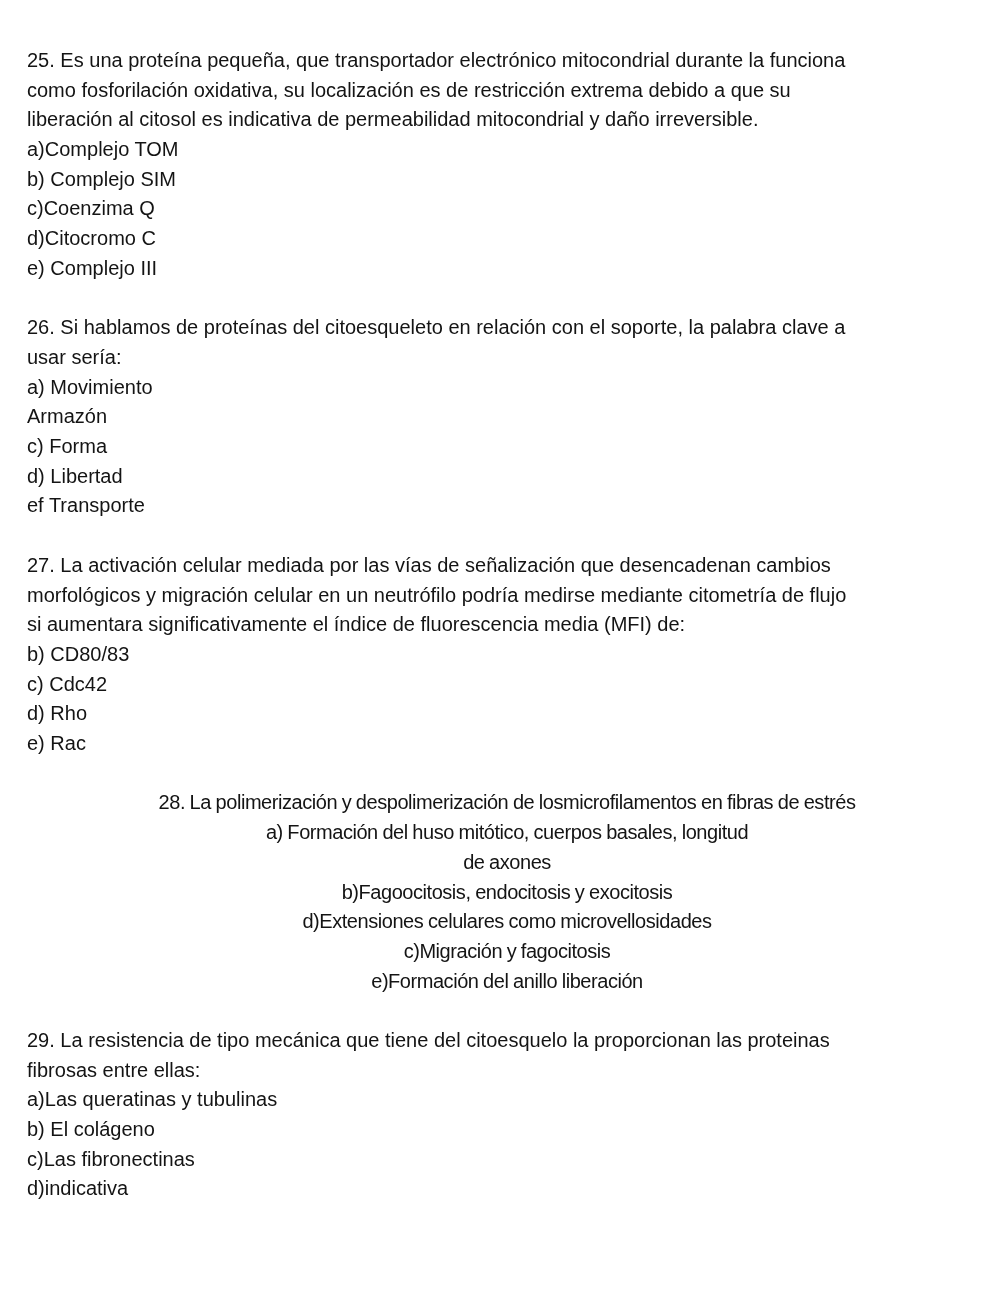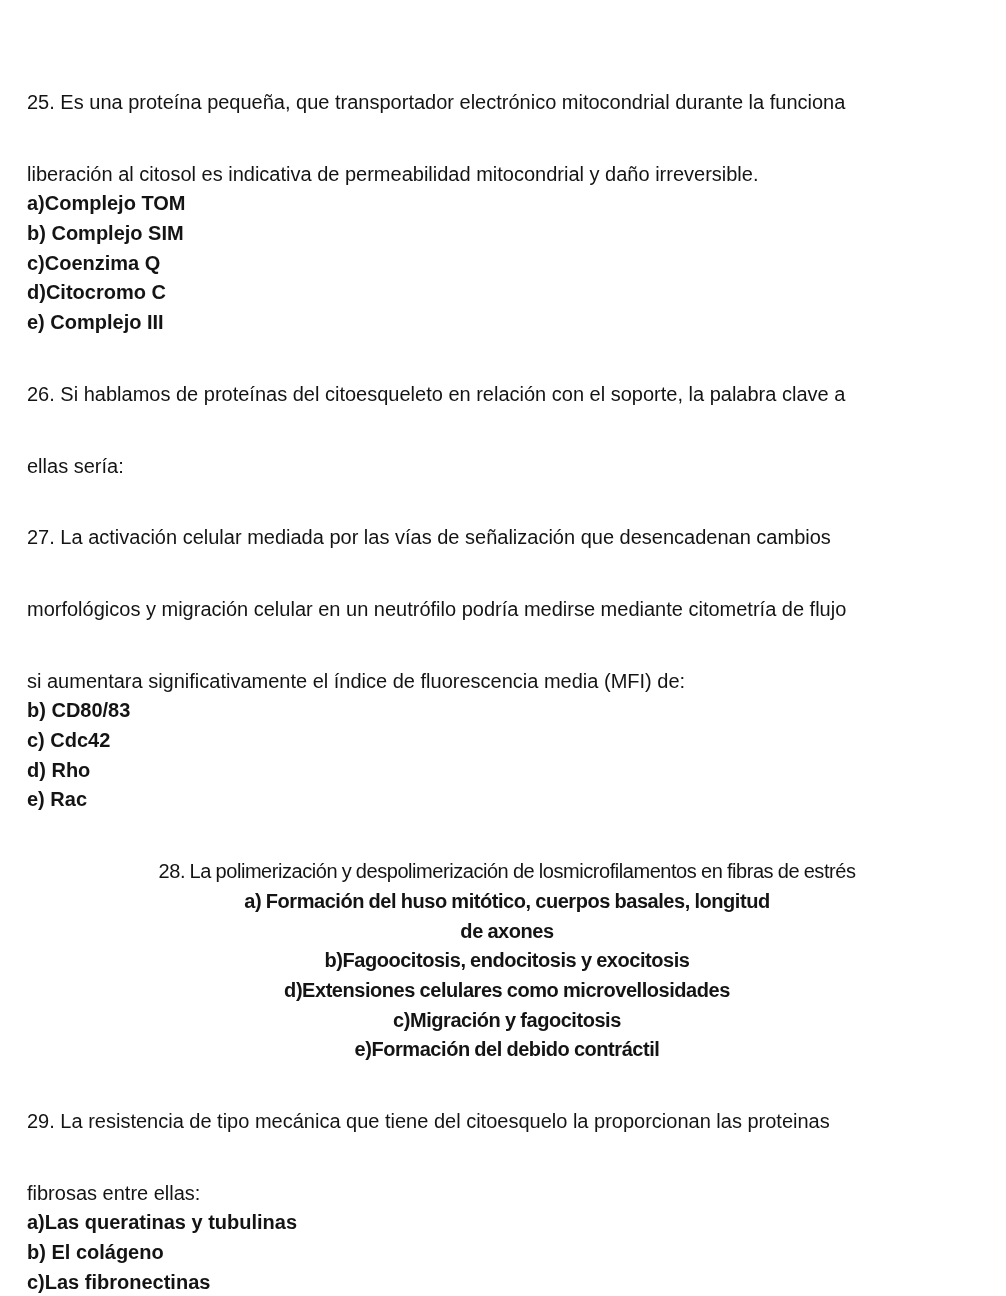--- a/index.html
+++ b/index.html
@@ -24,65 +24,71 @@
     .question {
       margin: 0 0 29.7px 0;
       padding: 0;
     }
     .line {
       font-size: 20px;
       line-height: 29.7px;
       height: 29.7px;
       white-space: nowrap;
       display: block;
-      margin-top: 42px;
     }
     .q-text .line { }
     .options {
       list-style: none;
       margin: 0;
       padding: 0;
     }
     .option {
       font-size: 20px;
       line-height: 29.7px;
       white-space: nowrap;
-      font-weight: bold;
     }
     .condensed .line,
     .condensed .option {
       letter-spacing: -0.45px;
       word-spacing: -0.5px;
       text-align: center;
     }
   </style>
 </head>
 <body>
 
 <div class="page">
 
   <section class="question">
     <div class="q-text">
       <span class="line">25. Es una proteína pequeña, que transportador electrónico mitocondrial durante la funciona</span>
+      <span class="line">como fosforilación oxidativa, su localización es de restricción extrema debido a que su</span>
       <span class="line">liberación al citosol es indicativa de permeabilidad mitocondrial y daño irreversible.</span>
     </div>
     <ul class="options">
       <li class="option">a)Complejo TOM</li>
       <li class="option">b) Complejo SIM</li>
       <li class="option">c)Coenzima Q</li>
       <li class="option">d)Citocromo C</li>
       <li class="option">e) Complejo III</li>
     </ul>
   </section>
 
   <section class="question">
     <div class="q-text">
       <span class="line">26. Si hablamos de proteínas del citoesqueleto en relación con el soporte, la palabra clave a</span>
-      <span class="line">ellas sería:</span>
+      <span class="line">usar sería:</span>
     </div>
+    <ul class="options">
+      <li class="option">a) Movimiento</li>
+      <li class="option">Armazón</li>
+      <li class="option">c) Forma</li>
+      <li class="option">d) Libertad</li>
+      <li class="option">ef Transporte</li>
+    </ul>
   </section>
 
   <section class="question">
     <div class="q-text">
       <span class="line">27. La activación celular mediada por las vías de señalización que desencadenan cambios</span>
       <span class="line">morfológicos y migración celular en un neutrófilo podría medirse mediante citometría de flujo</span>
       <span class="line">si aumentara significativamente el índice de fluorescencia media (MFI) de:</span>
     </div>
     <ul class="options">
       <li class="option">b) CD80/83</li>
@@ -95,21 +101,21 @@
   <section class="question condensed">
     <div class="q-text">
       <span class="line">28. La polimerización y despolimerización de losmicrofilamentos en fibras de estrés</span>
     </div>
     <ul class="options">
       <li class="option">a) Formación del huso mitótico, cuerpos basales, longitud</li>
       <li class="option">de axones</li>
       <li class="option">b)Fagoocitosis, endocitosis y exocitosis</li>
       <li class="option">d)Extensiones celulares como microvellosidades</li>
       <li class="option">c)Migración y fagocitosis</li>
-      <li class="option">e)Formación del debido contráctil</li>
+      <li class="option">e)Formación del anillo liberación</li>
     </ul>
   </section>
 
   <section class="question">
     <div class="q-text">
       <span class="line">29. La resistencia de tipo mecánica que tiene del citoesquelo la proporcionan las proteinas</span>
       <span class="line">fibrosas entre ellas:</span>
     </div>
     <ul class="options">
       <li class="option">a)Las queratinas y tubulinas</li>

